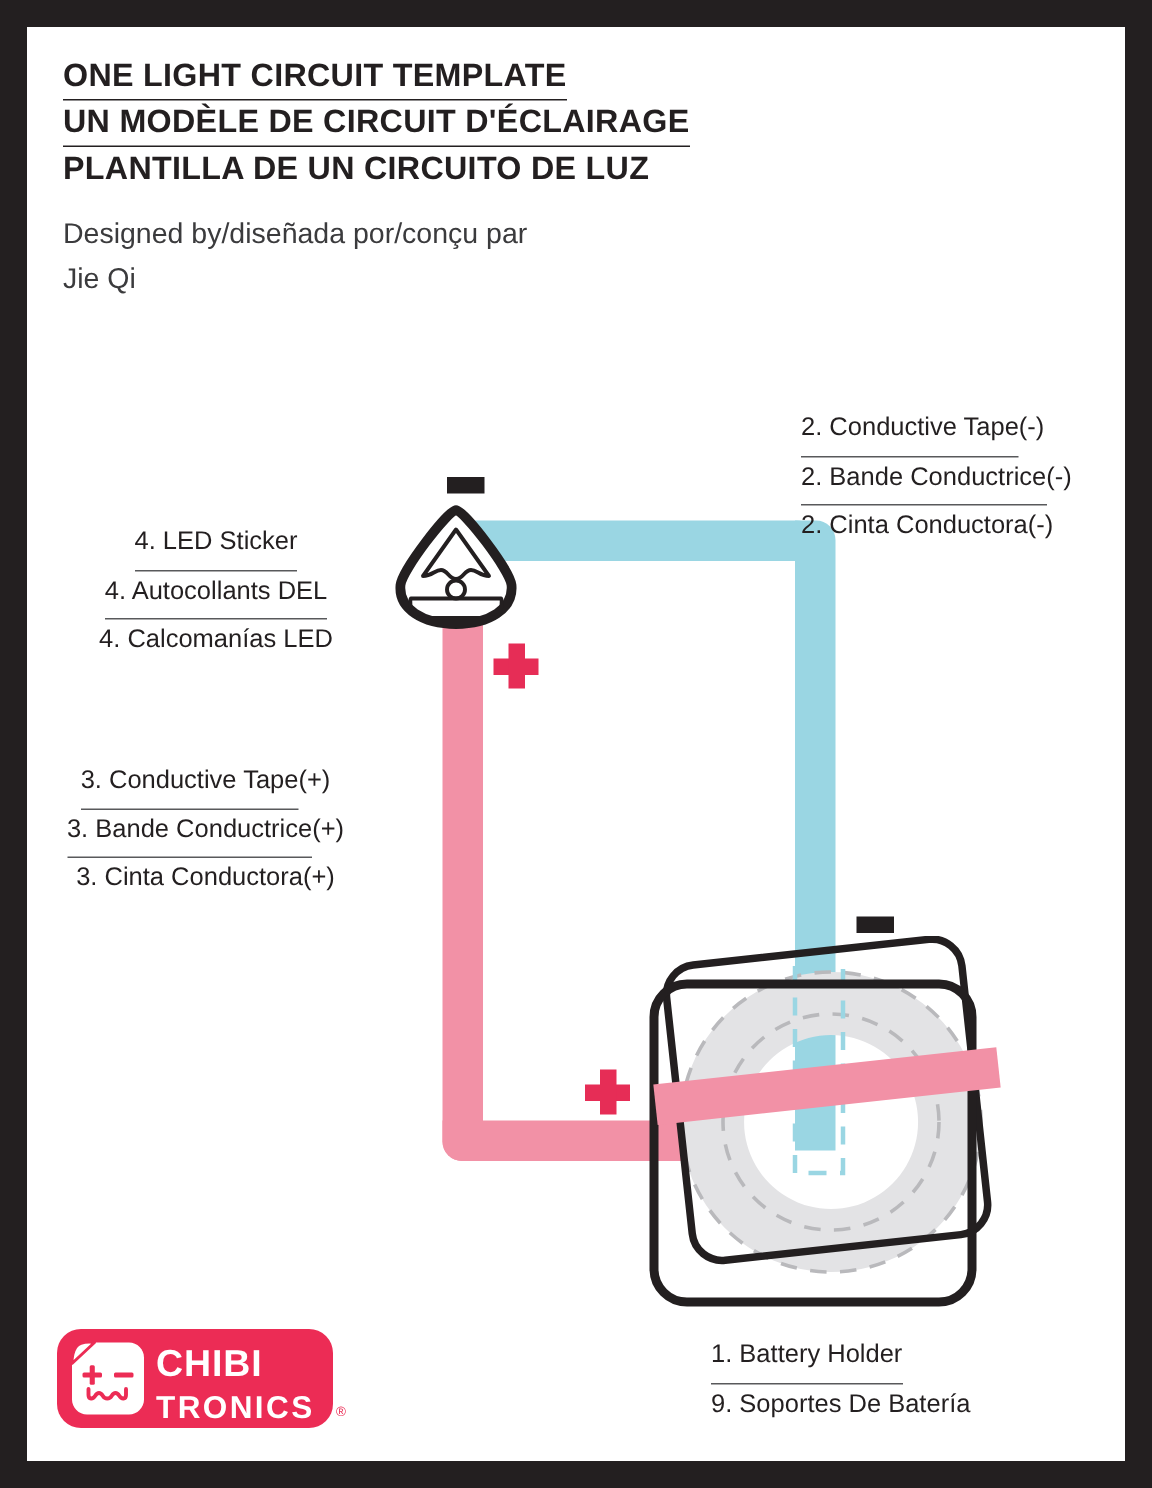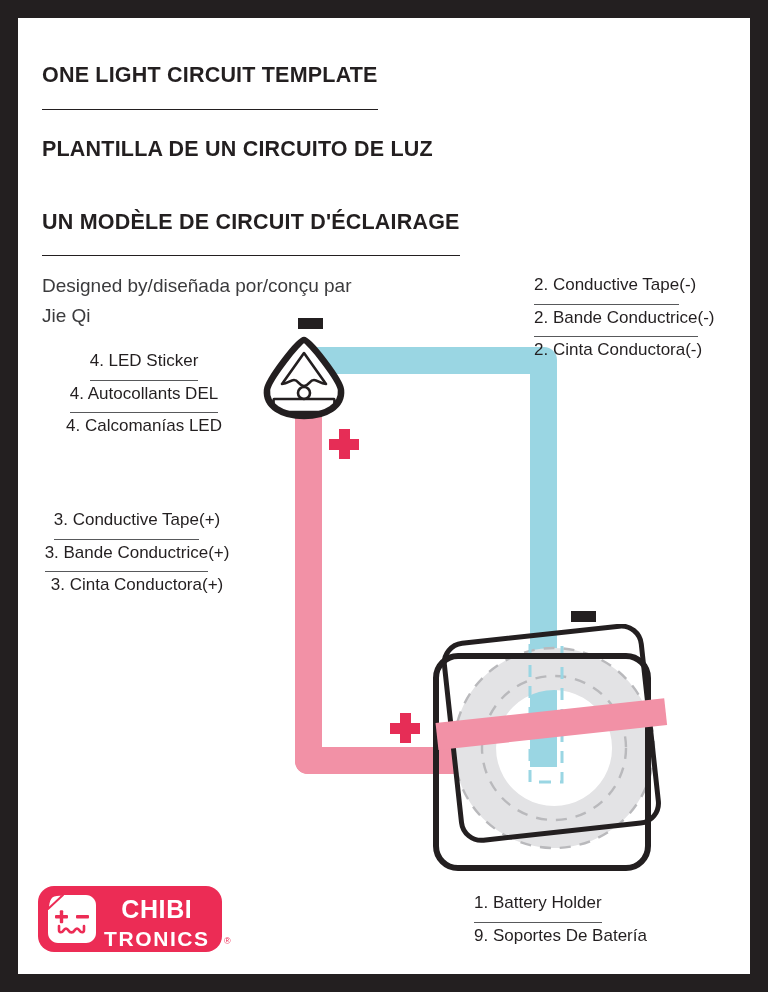--- a/index.html
+++ b/index.html
@@ -44,22 +44,21 @@
   .title-line {
     font-size: 21.5px;
     font-weight: bold;
     letter-spacing: 0.2px;
     color: #231f20;
     line-height: 1.34;
     white-space: nowrap;
   }
   .title-line > span {
     display: inline-block;
-    padding-bottom: 19px;
-    margin-top: 25px;
+    padding-bottom: 1px;
   }
   .title-line.ul > span {
     border-bottom: 1.6px solid #231f20;
   }
 
   .credit {
     margin-top: 15px;
     font-size: 19px;
     color: #3b3b3d;
     line-height: 1.58;
@@ -213,21 +212,20 @@
     font-size: 9px;
     color: #ec2c55;
   }
   #logo .wordmark {
     position: absolute;
     left: 66px;
     top: 11px;
     color: #ffffff;
     font-weight: bold;
     line-height: 1;
-    text-align: center;
   }
   #logo .wm1 {
     font-size: 25px;
     letter-spacing: 0.6px;
   }
   #logo .wm2 {
     font-size: 21px;
     letter-spacing: 1.6px;
     margin-top: 6px;
   }
@@ -249,25 +247,25 @@
 <body>
 
 <div id="page">
 
   <div class="page-border"></div>
 
   <div class="title-block">
     <div class="title-line ul">
       <span>ONE LIGHT CIRCUIT TEMPLATE</span>
     </div>
+    <div class="title-line ul">
+      <span>UN MODÈLE DE CIRCUIT D'ÉCLAIRAGE</span>
+    </div>
     <div class="title-line">
       <span>PLANTILLA DE UN CIRCUITO DE LUZ</span>
-    </div>
-    <div class="title-line ul">
-      <span>UN MODÈLE DE CIRCUIT D'ÉCLAIRAGE</span>
     </div>
     <div class="credit">
       <div>Designed by/diseñada por/conçu par</div>
       <div>Jie Qi</div>
     </div>
   </div>
 
   <div class="tape tape-teal" id="teal-horizontal"></div>
   <div class="tape tape-teal" id="teal-vertical"></div>
   <div class="tape tape-pink" id="pink-vertical"></div>

